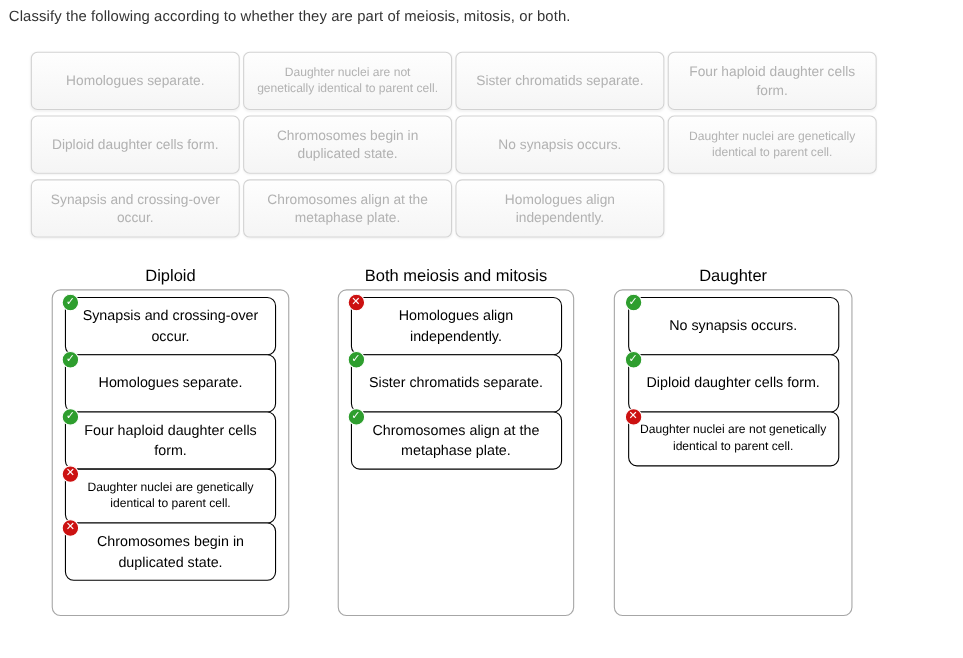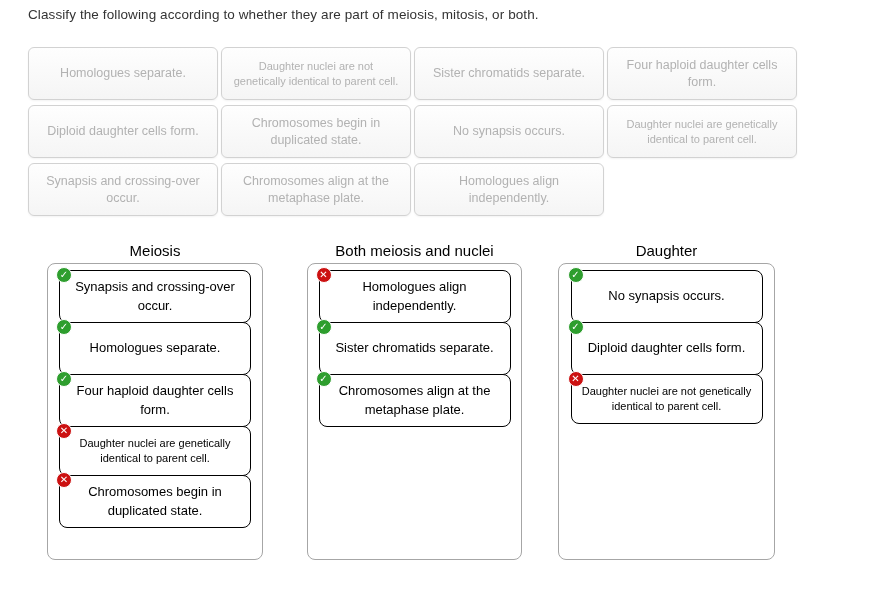--- a/index.html
+++ b/index.html
@@ -1,19 +1,19 @@
 <!DOCTYPE html>
 <html><head>
 <meta charset="utf-8">
 <style>
   html,body { margin:0; padding:0; background:#fff; }
   .page { position:relative; width:875px; height:598px; background:#fff; overflow:hidden;
           font-family:"Liberation Sans","DejaVu Sans",sans-serif; }
 
-  .title { position:absolute; left:8px; top:7px; font-size:13.5px; color:#333; letter-spacing:0.1px;margin-left:20px; }
+  .title { position:absolute; left:8px; top:7px; font-size:13.5px; color:#333; letter-spacing:0.1px; }
 
   
   .bank { position:absolute; left:28px; top:47px; display:flex; flex-direction:column; gap:5px; }
   .bank-row { display:flex; gap:3px; }
   .bank-item { width:190px; height:53px; box-sizing:border-box;
                border:1px solid #d2d2d2; border-radius:6px;
                background:linear-gradient(#fefefe,#f5f5f5);
                color:#b2b2b2; font-size:12.5px; line-height:1.35;
                display:flex; align-items:center; justify-content:center;
                text-align:center; padding:3px 10px;
@@ -68,22 +68,22 @@
       <div class="bank-item">No synapsis occurs.</div>
       <div class="bank-item sm">Daughter nuclei are genetically identical to parent cell.</div>
     </div>
     <div class="bank-row">
       <div class="bank-item">Synapsis and crossing-over occur.</div>
       <div class="bank-item">Chromosomes align at the metaphase plate.</div>
       <div class="bank-item">Homologues align independently.</div>
     </div>
   </div>
 
-  <div class="cat-header" id="hdr-1">Meiosis</div>
-  <div class="cat-header" id="hdr-2">Both meiosis and nuclei</div>
+  <div class="cat-header" id="hdr-1">Diploid</div>
+  <div class="cat-header" id="hdr-2">Both meiosis and mitosis</div>
   <div class="cat-header" id="hdr-3">Daughter</div>
 
   <div class="cat-box" id="cat-1">
     <div class="card">
       <span class="status-icon" style="background-color: rgb(46, 158, 46);">✓</span>
       <span>Synapsis and crossing-over occur.</span>
     </div>
     <div class="card">
       <span class="status-icon" style="background-color: rgb(46, 158, 46);">✓</span>
       <span>Homologues separate.</span>

